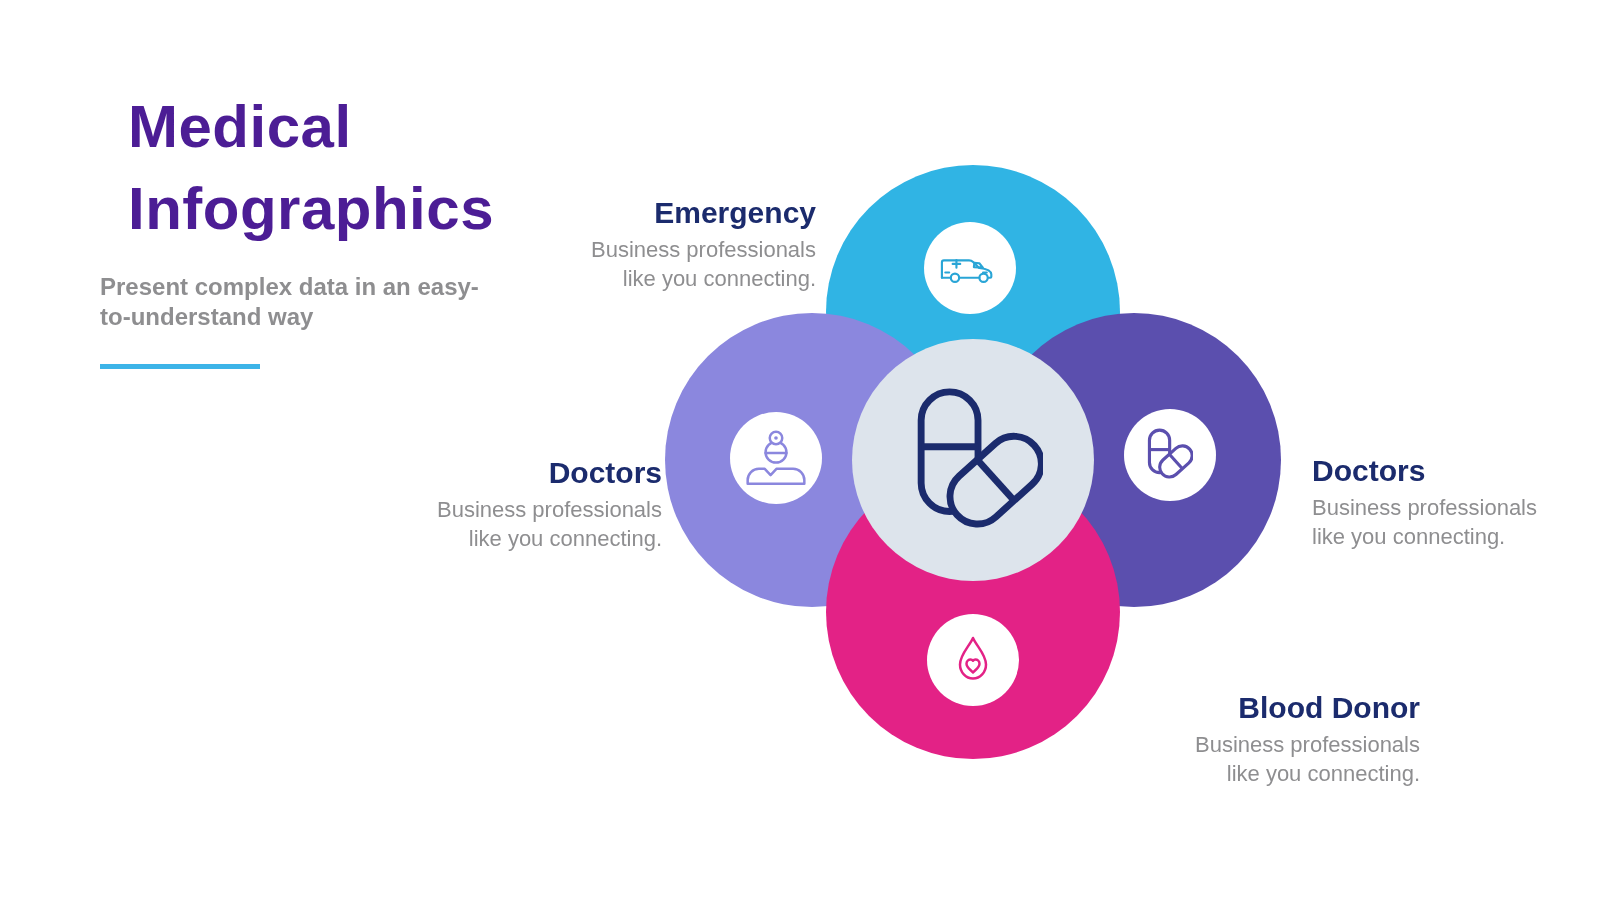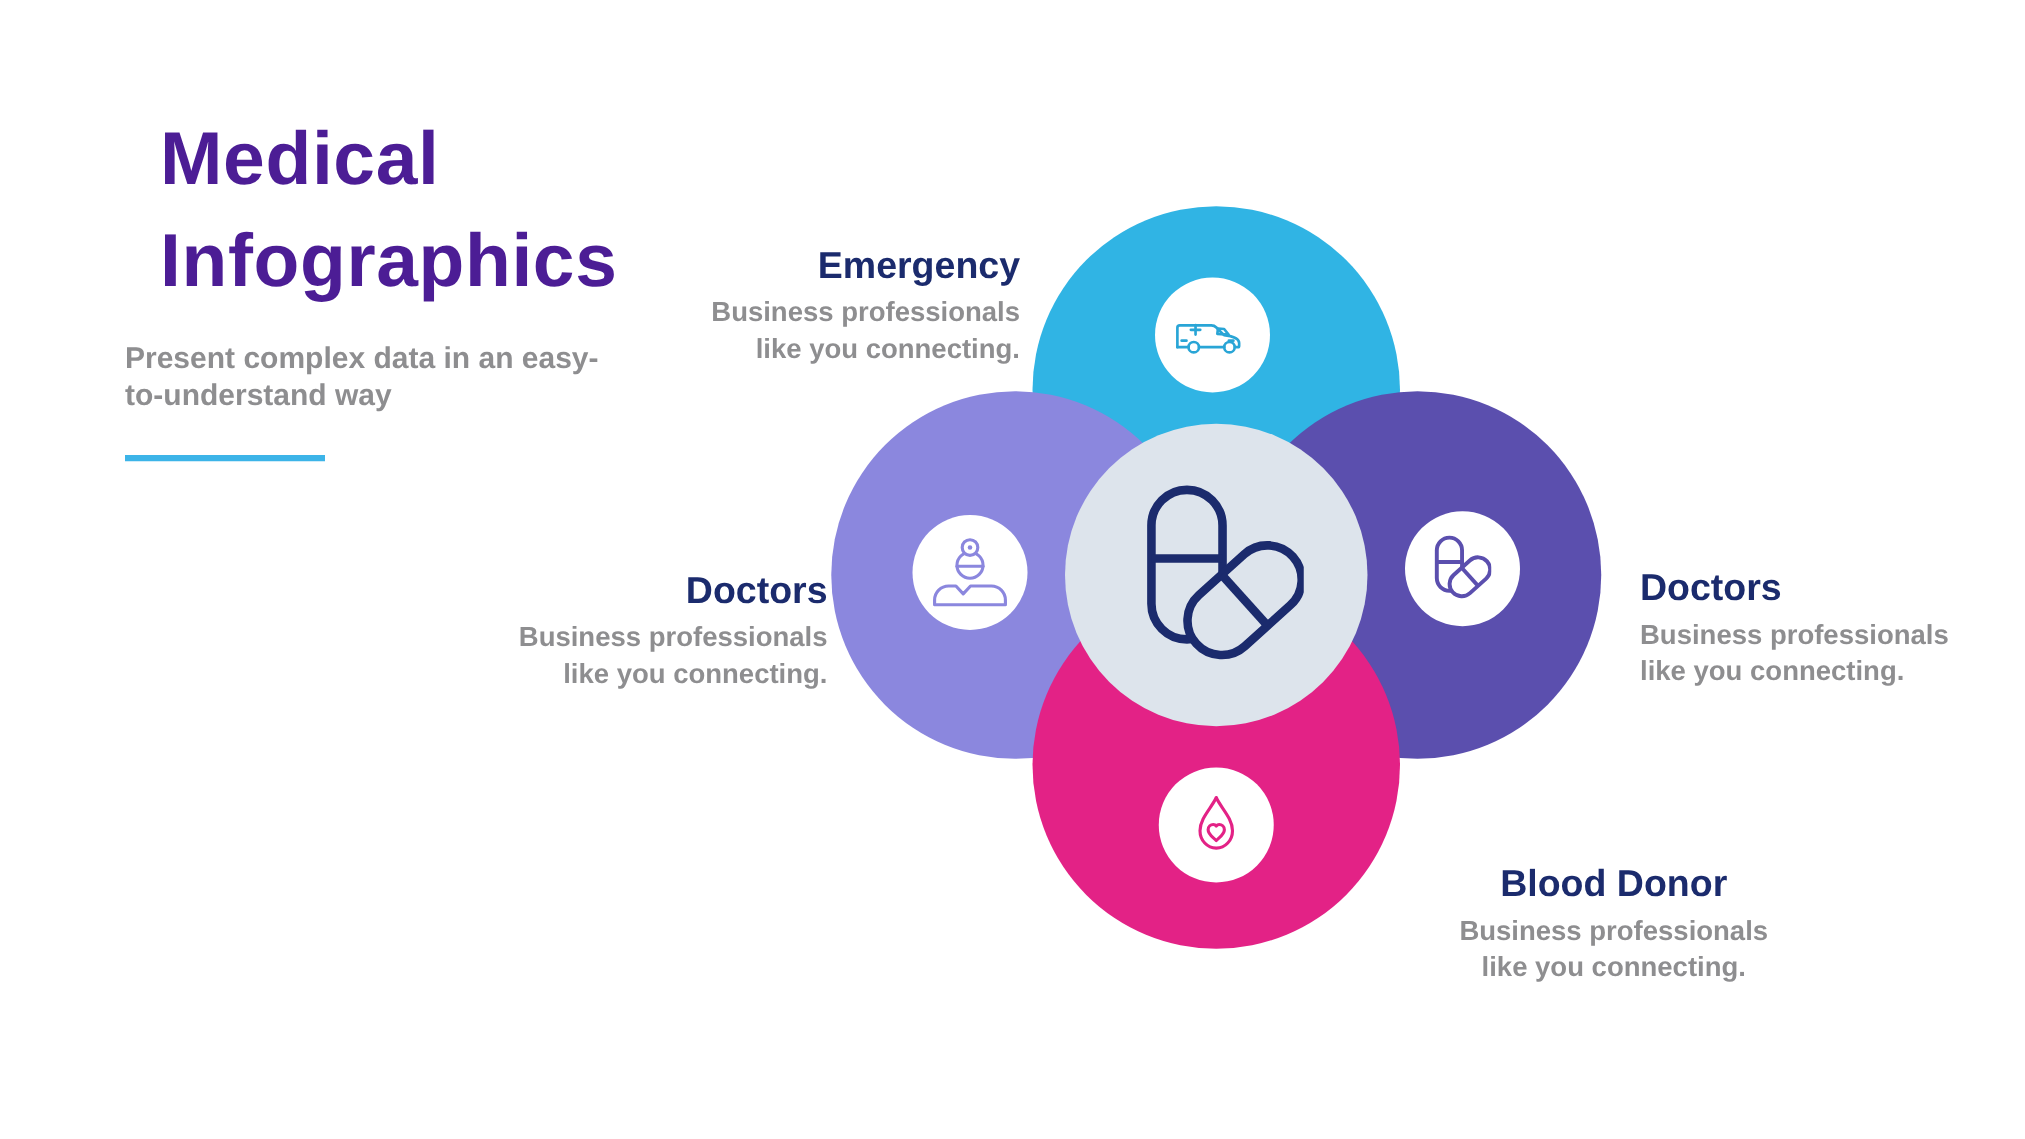--- a/index.html
+++ b/index.html
@@ -33,25 +33,25 @@
     position:absolute;width:92px;height:92px;border-radius:50%;background:#ffffff;z-index:5;
     display:flex;align-items:center;justify-content:center;
   }
   .badge-top   {left:924px;top:222px;}
   .badge-left  {left:730px;top:412px;}
   .badge-right {left:1124px;top:409px;}
   .badge-bottom{left:927px;top:614px;}
   
   .item-block{position:absolute;z-index:6;margin-top:40px;}
   .item-block h2{margin:0 0 5px 0;font-size:30px;line-height:34px;font-weight:bold;color:#1b2b6d;}
-  .item-block .desc{font-size:22px;line-height:29px;color:#8e8e90;max-width:258px;font-weight:bold;}
+  .item-block .desc{font-size:22px;line-height:29px;color:#8e8e90;max-width:258px;}
   .block-emergency{right:804px;top:156px;text-align:right;}
   .block-doctors  {right:958px;top:416px;text-align:right;}
   .block-medicine {left:1312px;top:414px;text-align:left;}
-  .block-blood    {left:1162px;top:651px;text-align:center;}
+  .block-blood    {left:1162px;top:651px;text-align:right;}
   .block-emergency .desc,.block-doctors .desc{margin-left:auto;}
   svg{display:block;}
 </style>
 </head>
 <body>
 
 <div class="canvas">
 
   <div class="title">Medical Infographics</div>
   <div class="subtitle"><span>Present complex data in an easy-</span><br><span>to-understand way</span></div>

